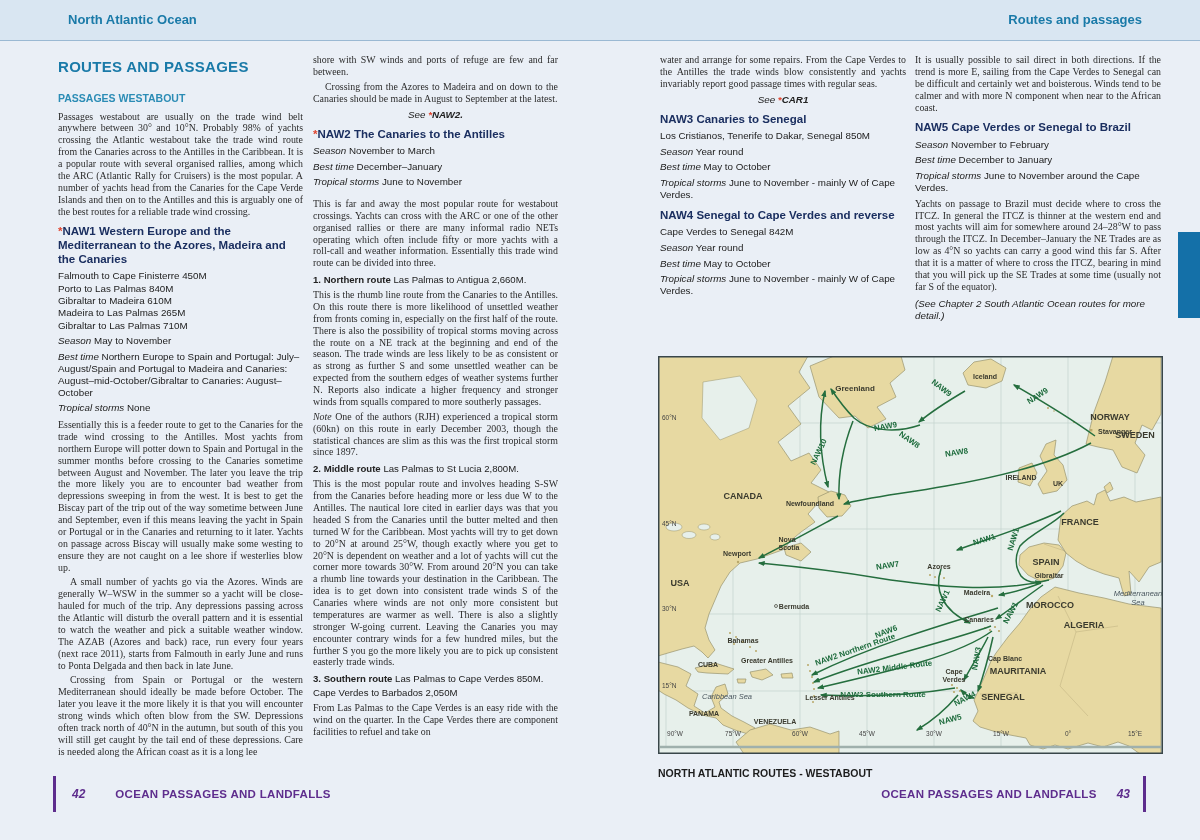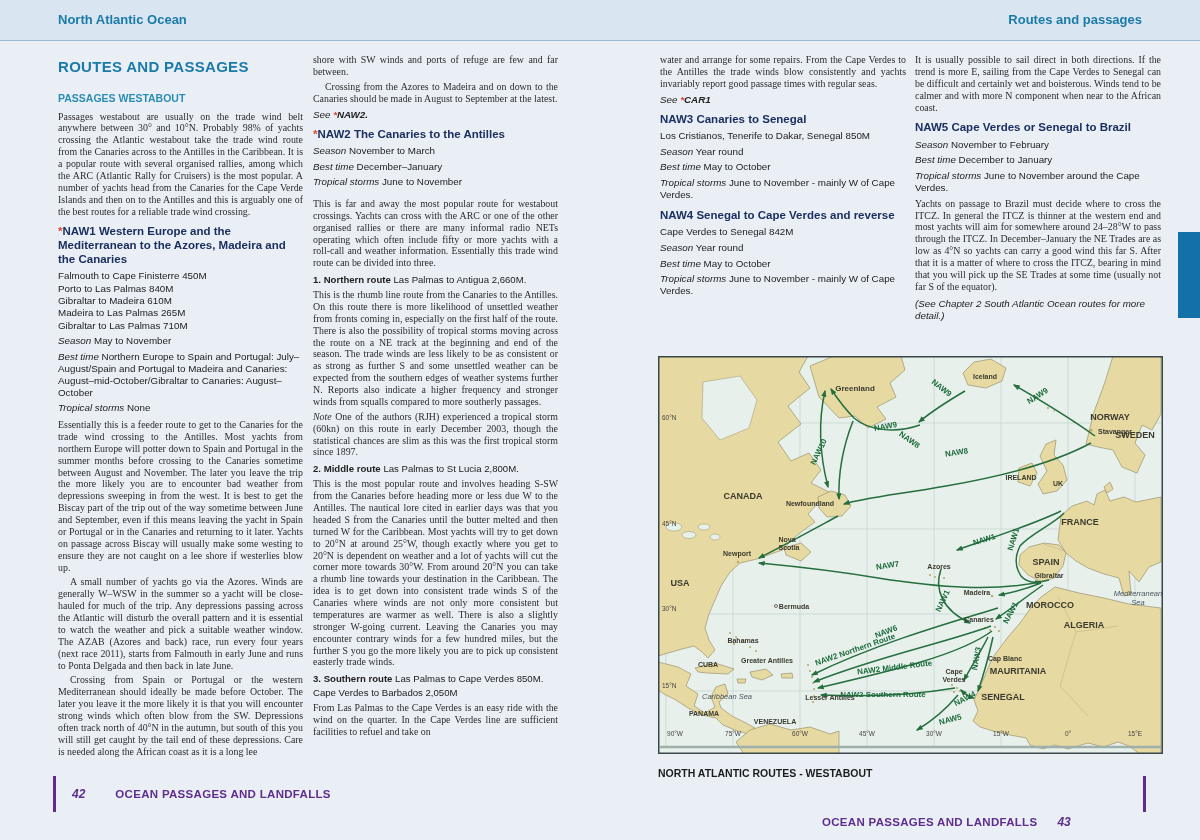--- a/index.html
+++ b/index.html
@@ -1,45 +1,45 @@
 <!DOCTYPE html>
 <html><head>
 <meta charset="utf-8">
 <style>
   html,body{margin:0;padding:0;}
   body{width:1200px;height:840px;background:#eaeff6;position:relative;overflow:hidden;
        font-family:"Liberation Serif",serif;}
   .band{position:absolute;left:0;top:0;width:1200px;height:40px;background:#d9e6f2;
         border-bottom:1px solid #9bb9d3;}
   .hL,.hR{position:absolute;top:12px;font:bold 13px "Liberation Sans",sans-serif;color:#1a7aa8;}
-  .hL{left:58px;} .hR{right:58px;}
+  .hL{left:68px;} .hR{right:58px;}
   .col{position:absolute;top:54px;color:#2c2c2c;font:9.9px/1.2 "Liberation Serif",serif;
        text-align:justify;overflow:hidden;}
   .h1{font:bold 15px/1.2 "Liberation Sans",sans-serif;color:#1a7aa8;letter-spacing:.3px;
       margin:4px 0 9px;text-align:left;}
   .h2{font:bold 10.5px/1.2 "Liberation Sans",sans-serif;color:#2b8cb5;margin:16px 0 6px;text-align:left;}
   .naw{font:bold 11.5px/1.18 "Liberation Sans",sans-serif;color:#1b2f60;margin:8px 0 4px;text-align:left;}
   .star{color:#e0452f;font-weight:bold;font-family:"Liberation Sans",sans-serif;}
   .dist{font:9.8px/1.26 "Liberation Sans",sans-serif;color:#222;text-align:left;}
   .info{font:9.8px/1.22 "Liberation Sans",sans-serif;color:#222;margin-top:3.5px;text-align:left;}
   .il{font-style:italic;}
   .b{font-weight:bold;}
   .it{font-style:italic;}
   .num{font:9.6px/1.25 "Liberation Sans",sans-serif;color:#222;margin:5px 0 2px;text-align:left;}
   .p{margin:3px 0 0;}
   .ind{text-indent:12px;}
-  .seeline{font:italic 9.8px "Liberation Sans",sans-serif;color:#222;margin-top:4px;text-align:left;}
+  .seeline{font:italic 9.8px "Liberation Sans",sans-serif;color:#222;margin-top:4px;text-align:center;}
   .itpara{font:italic 9.8px/1.25 "Liberation Sans",sans-serif;color:#222;margin-top:5px;text-align:left;}
   .mapbox{position:absolute;left:658px;top:356px;width:505px;height:398px;}
   .mapcap{position:absolute;left:658px;top:767px;font:bold 10.5px "Liberation Sans",sans-serif;color:#1c1c1c;}
   .fbar{position:absolute;width:3px;height:36px;background:#5e2d8d;top:776px;}
   .fnum{font:italic bold 12px "Liberation Sans",sans-serif;color:#5e2d8d;}
   .ftitle{font:bold 11.5px "Liberation Sans",sans-serif;color:#5e2d8d;letter-spacing:.3px;}
   .footL{position:absolute;left:72px;top:784px;}
-  .footR{position:absolute;left:822px;top:784px;width:340px;text-align:left;margin-top:28px;}
+  .footR{position:absolute;left:790px;top:784px;width:340px;text-align:right;}
   .tab{position:absolute;left:1178px;top:232px;width:22px;height:86px;background:#1470a8;}
   
   .mlb{font:bold 9px "Liberation Sans",sans-serif;fill:#3a3a2e;}
   .ml{font:bold 8px "Liberation Sans",sans-serif;fill:#3a3a2e;}
   .mls{font:bold 7px "Liberation Sans",sans-serif;fill:#3a3a2e;}
   .mit{font:italic 7.5px "Liberation Sans",sans-serif;fill:#49565e;}
   .mr{font:bold 8px "Liberation Sans",sans-serif;fill:#1d6b3c;}
   .lat{font:6.5px "Liberation Sans",sans-serif;fill:#444;}
 </style>
 </head>
@@ -79,21 +79,21 @@
   <div class="info"><span class="il">Best time</span> <span>December–January</span></div>
   <div class="info"><span class="il">Tropical storms</span> <span>June to November</span></div>
   <p class="p" style="margin-top:10px">This is far and away the most popular route for westabout crossings. Yachts can cross with the ARC or one of the other organised rallies or there are many informal radio NETs operating which often include fifty or more yachts with a roll-call and weather information. Essentially this trade wind route can be divided into three.</p>
   <div class="num"><span class="b">1. Northern route</span> <span>Las Palmas to Antigua 2,660M.</span></div>
   <p class="p">This is the rhumb line route from the Canaries to the Antilles. On this route there is more likelihood of unsettled weather from fronts coming in, especially on the first half of the route. There is also the possibility of tropical storms moving across the route on a NE track at the beginning and end of the season. The trade winds are less likely to be as consistent or as strong as further S and some unsettled weather can be expected from the southern edges of weather systems further N. Reports also indicate a higher frequency and stronger winds from squalls compared to more southerly passages.</p>
   <p class="p"><span class="it">Note</span> <span>One of the authors (RJH) experienced a tropical storm (60kn) on this route in early December 2003, though the statistical chances are slim as this was the first tropical storm since 1897.</span></p>
   <div class="num"><span class="b">2. Middle route</span> <span>Las Palmas to St Lucia 2,800M.</span></div>
   <p class="p">This is the most popular route and involves heading S-SW from the Canaries before heading more or less due W to the Antilles. The nautical lore cited in earlier days was that you headed S from the Canaries until the butter melted and then turned W for the Caribbean. Most yachts will try to get down to 20°N at around 25°W, though exactly where you get to 20°N is dependent on weather and a lot of yachts will cut the corner more towards 30°W. From around 20°N you can take a rhumb line towards your destination in the Caribbean. The idea is to get down into consistent trade winds S of the Canaries where winds are not only more consistent but temperatures are warmer as well. There is also a slightly stronger W-going current. Leaving the Canaries you may encounter contrary winds for a few hundred miles, but the further S you go the more likely you are to pick up consistent easterly trade winds.</p>
   <div class="num"><span class="b">3. Southern route</span> <span>Las Palmas to Cape Verdes 850M.</span></div>
   <div class="num" style="margin-top:0">Cape Verdes to Barbados 2,050M</div>
-  <p class="p">From Las Palmas to the Cape Verdes is an easy ride with the wind on the quarter. In the Cape Verdes line are sufficient facilities to refuel and take on</p>
+  <p class="p">From Las Palmas to the Cape Verdes is an easy ride with the wind on the quarter. In the Cape Verdes there are component facilities to refuel and take on</p>
 </div>
 
 <div class="col" style="left:660px;width:246px;height:305px">
   <p class="p" style="margin-top:0">water and arrange for some repairs. From the Cape Verdes to the Antilles the trade winds blow consistently and yachts invariably report good passage times with regular seas.</p>
   <div class="seeline"><span>See</span> <span class="star">*</span><span class="b">CAR1</span></div>
   <div class="naw">NAW3 Canaries to Senegal</div>
   <div class="dist">Los Cristianos, Tenerife to Dakar, Senegal 850M</div>
   <div class="info"><span class="il">Season</span> <span>Year round</span></div>
   <div class="info"><span class="il">Best time</span> <span>May to October</span></div>
   <div class="info"><span class="il">Tropical storms</span> <span>June to November - mainly W of Cape Verdes.</span></div>

